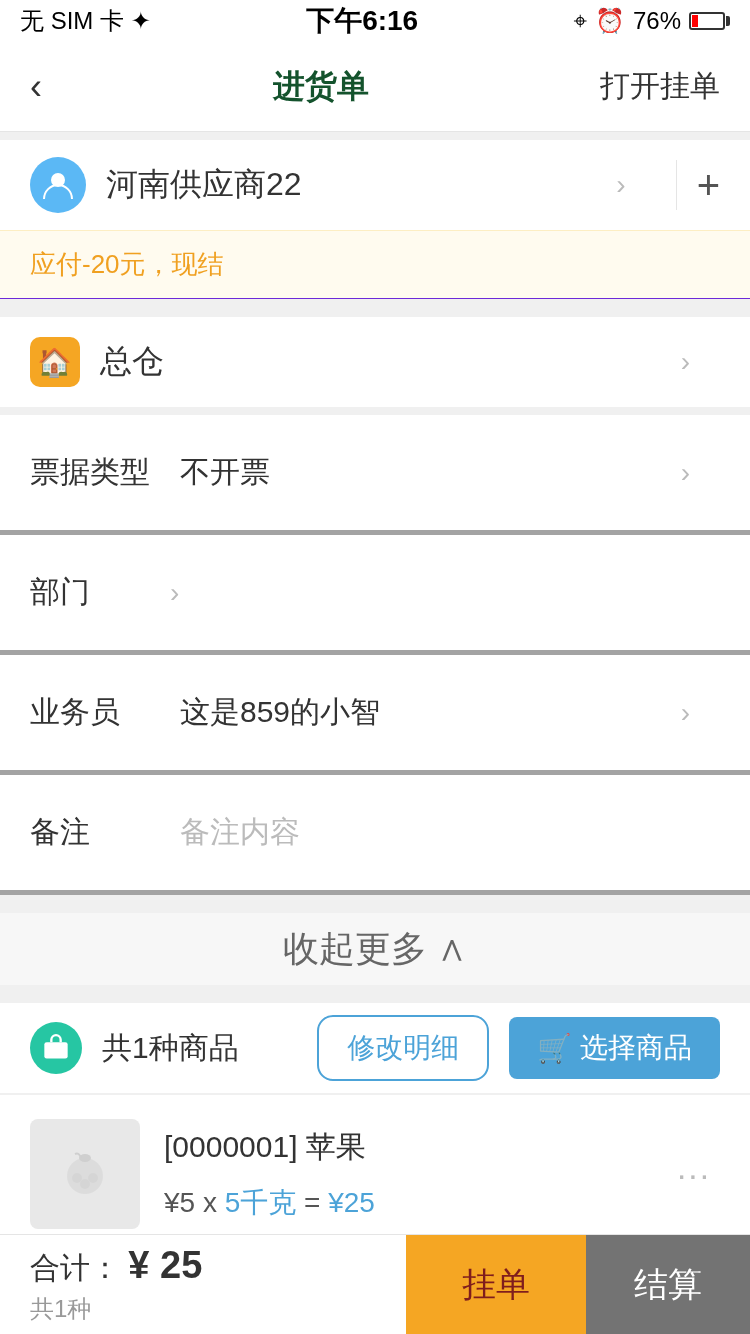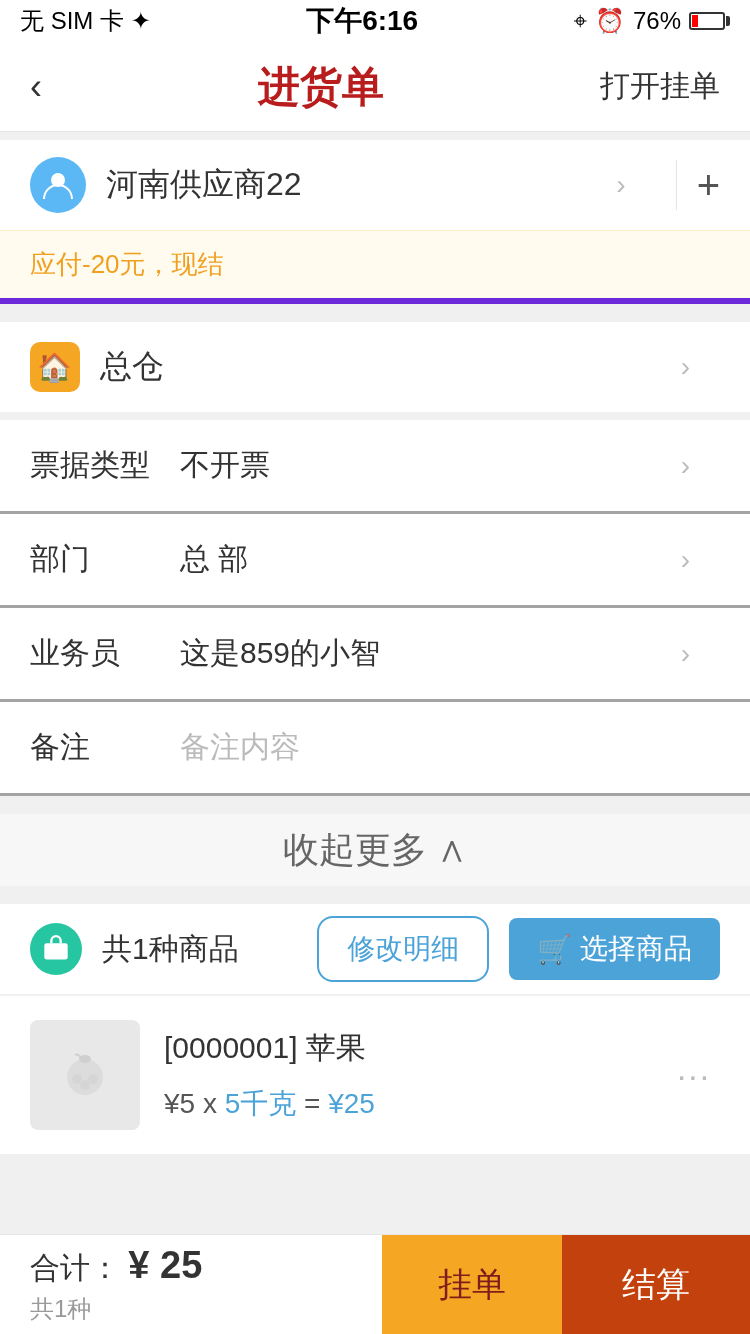--- a/index.html
+++ b/index.html
@@ -63,23 +63,23 @@
       justify-content: space-between;
       padding: 0 30px;
       border-bottom: 1px solid #e5e5e5;
     }
     .nav-back {
       font-size: 36px;
       color: #333;
       cursor: pointer;
     }
     .nav-title {
-      font-size: 42px;
+      font-size: 32px;
       font-weight: 600;
-      color: #b91c1c;
+      color: #14532d;
     }
     .nav-action {
       font-size: 30px;
       color: #333;
       cursor: pointer;
     }
 
     
     .content { background: #f0f0f0; }
 
@@ -131,21 +131,21 @@
       cursor: pointer;
     }
 
     
     .tip-row {
       background: #fffbef;
       padding: 16px 30px;
       font-size: 26px;
       color: #f0a020;
       border-top: 1px solid #fdeec3;
-      border-bottom: 6px solid #6d28d9;
+      border-bottom: 1px solid #6d28d9;
     }
 
     
     .warehouse-row {
       display: flex;
       align-items: center;
       padding: 0 30px;
       height: 90px;
       background: #fff;
       margin-top: 18px;
@@ -166,23 +166,23 @@
       flex: 1;
       font-size: 32px;
       color: #333;
     }
 
     
     .form-row {
       display: flex;
       align-items: center;
       padding: 0 30px;
-      height: 94px;
-      background: #fff;
-      border-bottom: 3px solid #a3a3a3;
+      height: 120px;
+      background: #fff;
+      border-bottom: 5px solid #a3a3a3;
       cursor: pointer;
     }
     .form-label {
       width: 140px;
       font-size: 30px;
       color: #333;
       flex-shrink: 0;
     }
     .form-value {
       flex: 1;
@@ -322,22 +322,22 @@
       width: 180px;
       background: #f5a623;
       color: #7f1d1d;
       font-size: 34px;
       display: flex;
       align-items: center;
       justify-content: center;
       cursor: pointer;
     }
     .btn-checkout {
-      width: 188px;
-      background: #c2410c;
+      width: 164px;
+      background: #737373;
       color: #fff;
       font-size: 34px;
       display: flex;
       align-items: center;
       justify-content: center;
       cursor: pointer;
       text-align: right;
     }
 
     .spacer-bottom { height: 100px; }
@@ -394,21 +394,20 @@
   </div>
 
   <div class="section-white">
     <div class="form-row">
       <span class="form-label">票据类型</span>
       <span class="form-value">不开票</span>
       <span class="chevron-right">›</span>
     </div>
     <div class="form-row">
       <span class="form-label">部门</span>
-      <span class="form-value">总 部</span>
       <span class="chevron-right">›</span>
     </div>
     <div class="form-row">
       <span class="form-label">业务员</span>
       <span class="form-value">这是859的小智</span>
       <span class="chevron-right">›</span>
     </div>
     <div class="form-row">
       <span class="form-label">备注</span>
       <span class="form-value form-placeholder">备注内容</span>

